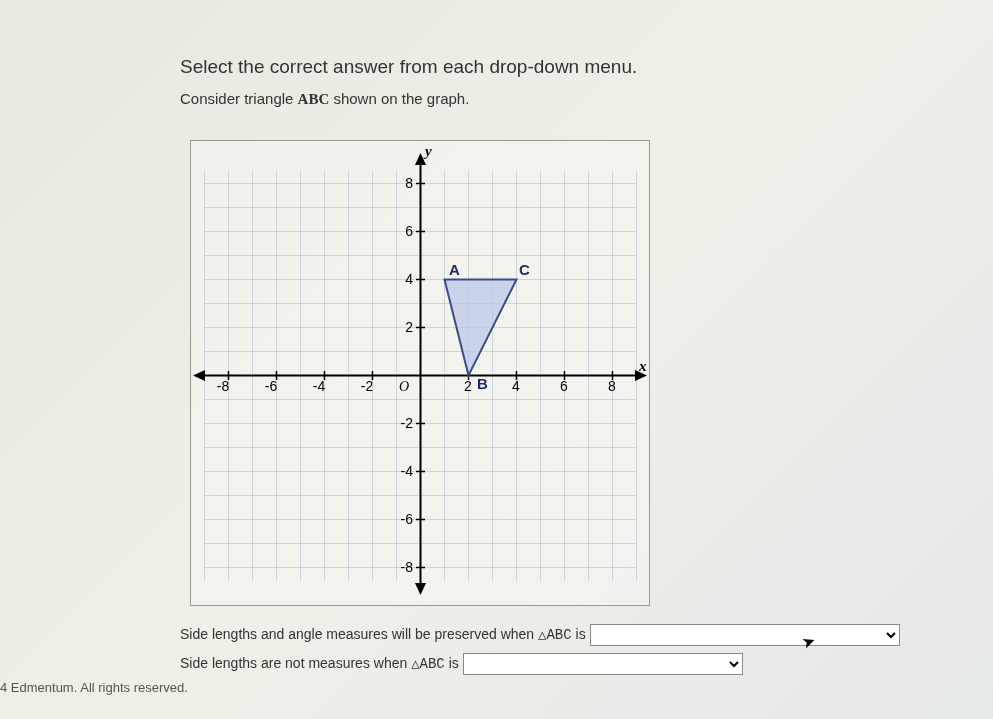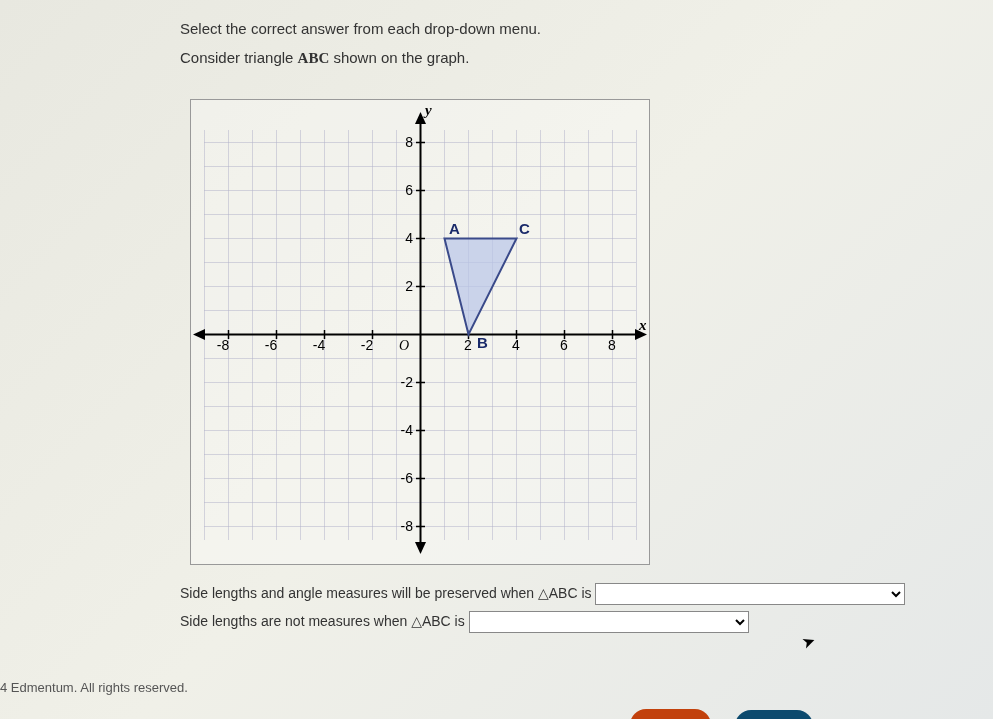--- a/index.html
+++ b/index.html
@@ -8,23 +8,24 @@
       background: linear-gradient(135deg, #e8e8e0 0%, #f0f0e8 50%, #e5e8e8 100%);
       width: 993px;
       height: 719px;
       position: relative;
       overflow: hidden;
     }
     .content {
       padding: 20px 60px 0 180px;
     }
     .instruction {
-      font-size: 15px;
+      font-size: 19px;
       color: #333;
       margin-bottom: 12px;
+      margin-top: 36px;
     }
     .subtitle {
       font-size: 15px;
       color: #333;
       margin-bottom: 32px;
     }
     .bold-abc {
       font-weight: bold;
       font-family: 'Times New Roman', serif;
     }
@@ -34,21 +35,21 @@
       border: 1px solid #999;
       background: rgba(255,255,255,0.3);
     }
     .question-block {
       margin-top: 14px;
       font-size: 14px;
       color: #333;
       line-height: 2;
     }
     .triangle-sym {
-      font-family: Liberation Sans, sans-serif;
+      font-family: Liberation Mono, monospace;
     }
     select {
       border: 1px solid #888;
       background: #fff;
       font-size: 13px;
       height: 22px;
       vertical-align: middle;
     }
     .sel1 { width: 310px; }
     .sel2 { width: 280px; }

